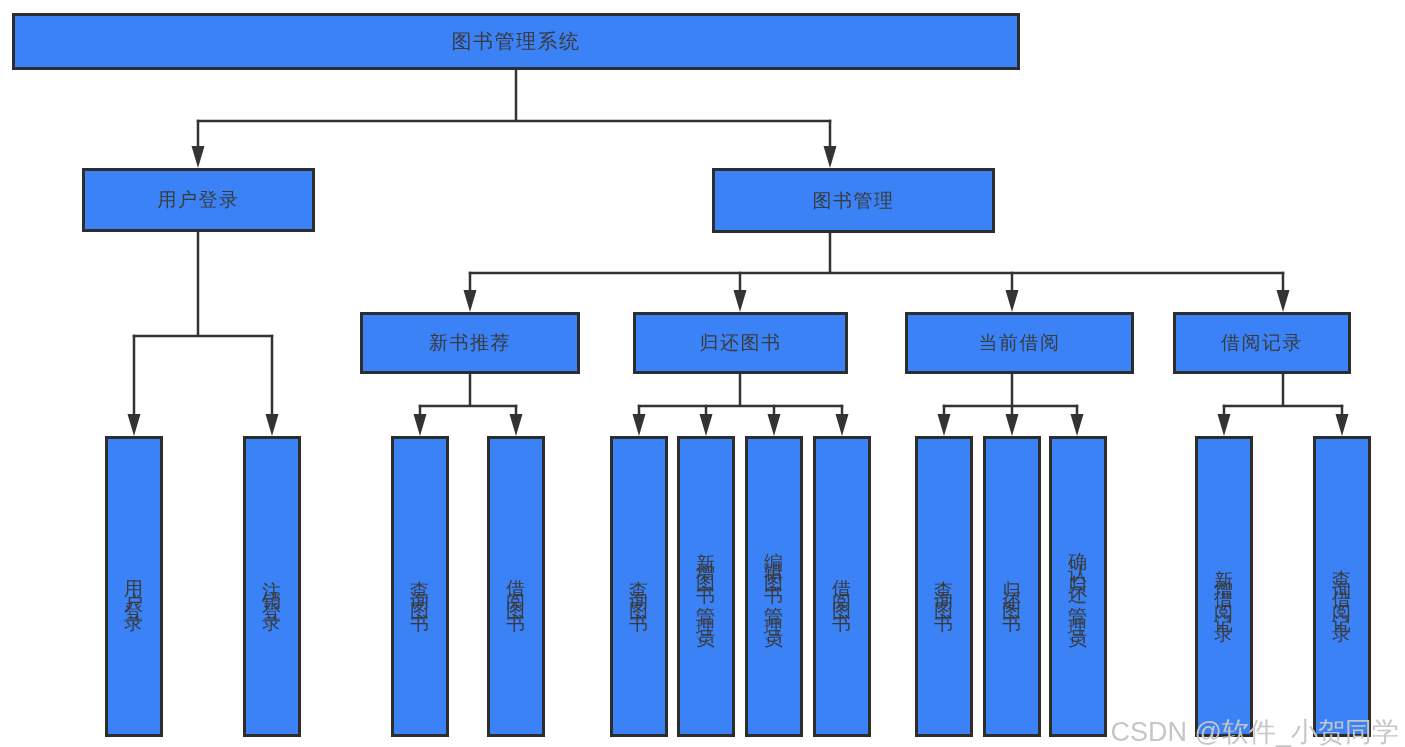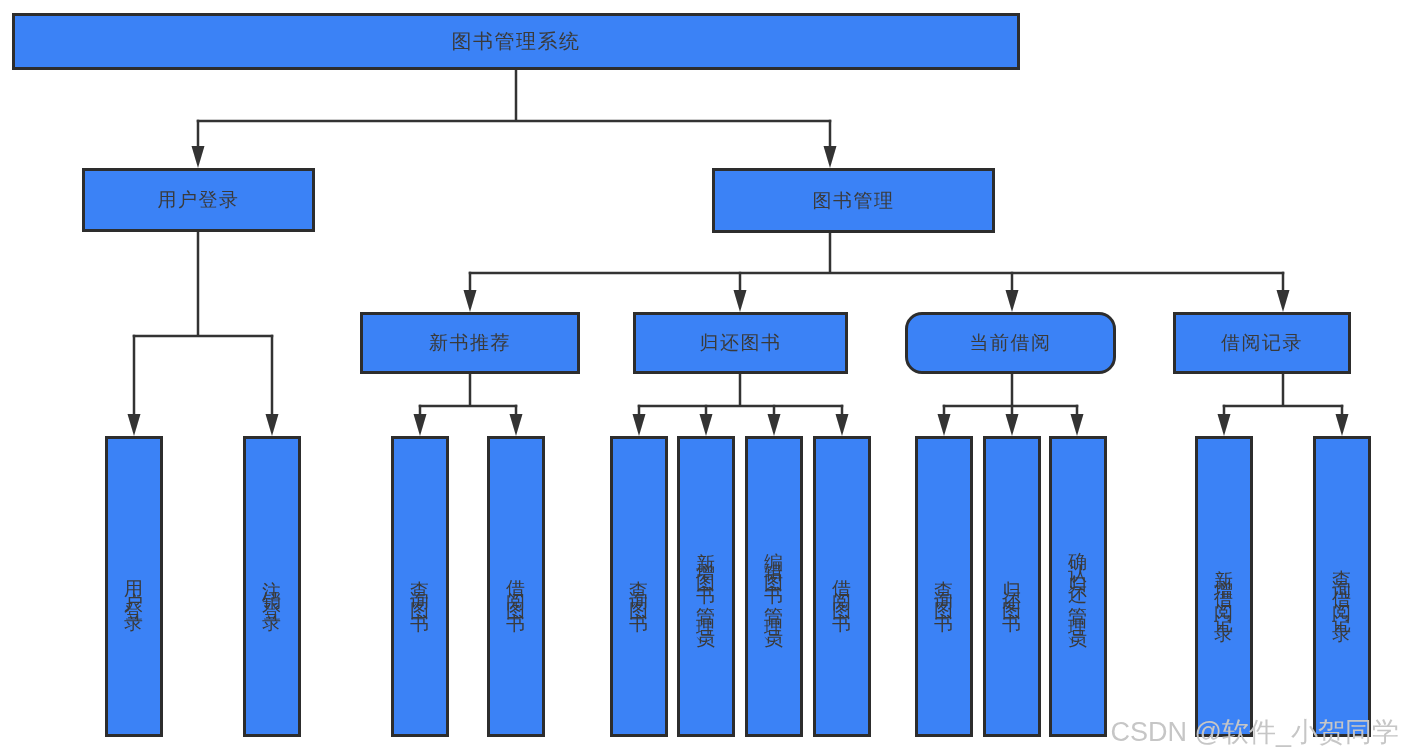--- a/index.html
+++ b/index.html
@@ -14,21 +14,21 @@
     position:absolute;background:#3b82f6;border:3px solid #2d2d2d;
     box-sizing:border-box;display:flex;align-items:center;justify-content:center;
   }
   .hbox{font-size:19px;letter-spacing:1.5px;}
   .root{left:12px;top:13px;width:1008px;height:57px;font-size:20px;}
   .l2a{left:82px;top:168px;width:233px;height:64px;}
   .l2b{left:712px;top:168px;width:283px;height:65px;align-items:center;}
   .l3{top:312px;height:62px;}
   .l3a{left:360px;width:220px;}
   .l3b{left:633px;width:215px;}
-  .l3c{left:905px;width:211px;border-radius:17px;}
+  .l3c{left:905px;width:229px;}
   .l3d{left:1173px;width:178px;}
   .vbox{top:436px;width:58px;height:301px;}
   .vtext{
     writing-mode:vertical-rl;text-orientation:mixed;
     font-size:19px;letter-spacing:11px;line-height:1;
   }
   .watermark{
     position:absolute;right:6px;top:714px;font-size:27px;color:#c6c6c6;
     white-space:nowrap;
   }

